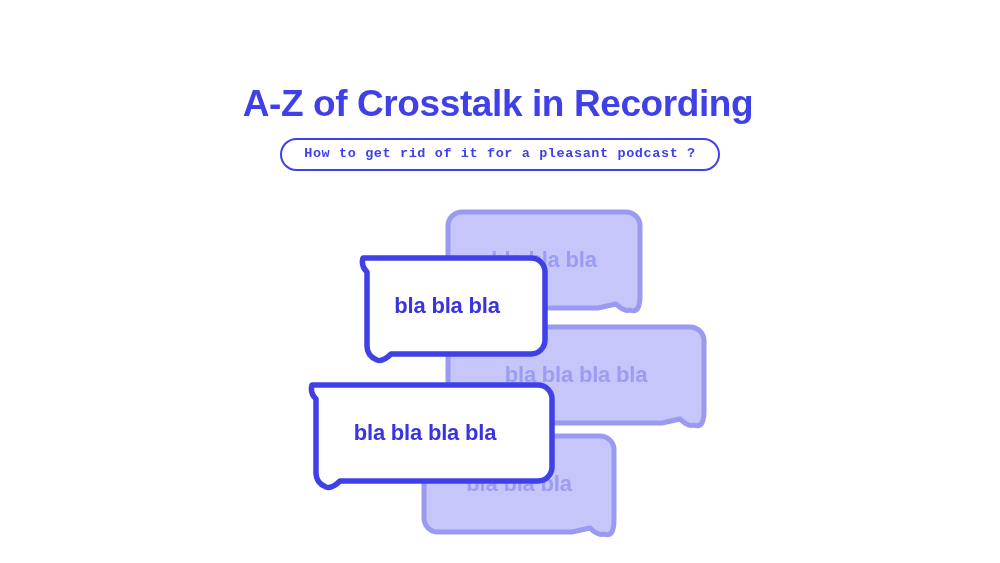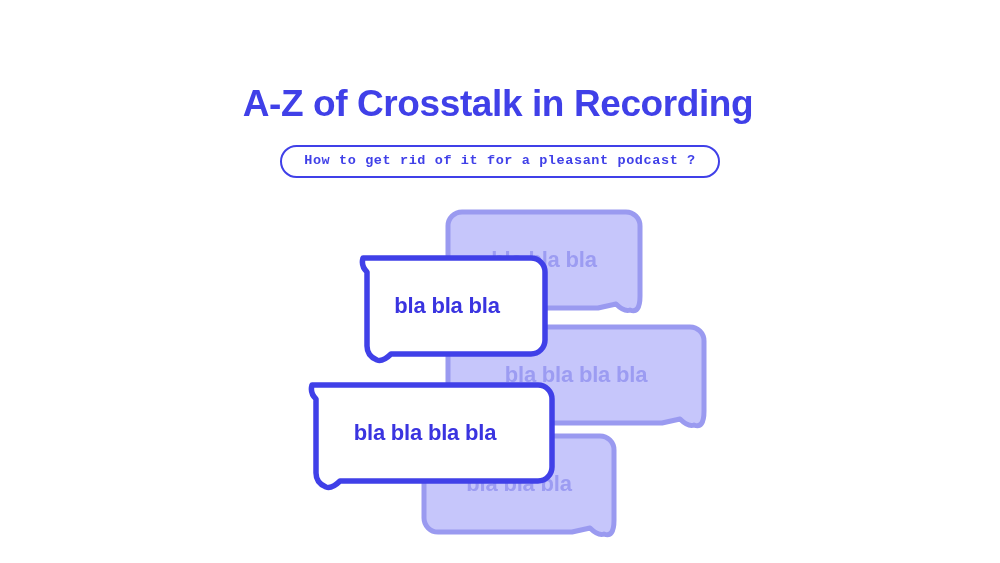--- a/index.html
+++ b/index.html
@@ -28,21 +28,21 @@
     font-size:37px;
     font-weight:bold;
     letter-spacing:-0.4px;
     color:#4040E8;
     white-space:nowrap;
     padding-left:32px;
   }
 
   .subtitle-wrap {
     position:absolute;
-    left:0; top:145px;
+    left:0; top:138px;
     width:1000px;
     display:flex;
     justify-content:center;
   }
 
   .subtitle-pill {
     border:2px solid #4040E8;
     border-radius:999px;
     padding:7px 22px 8px 22px;
     font-family:"Liberation Mono", "DejaVu Sans Mono", monospace;

